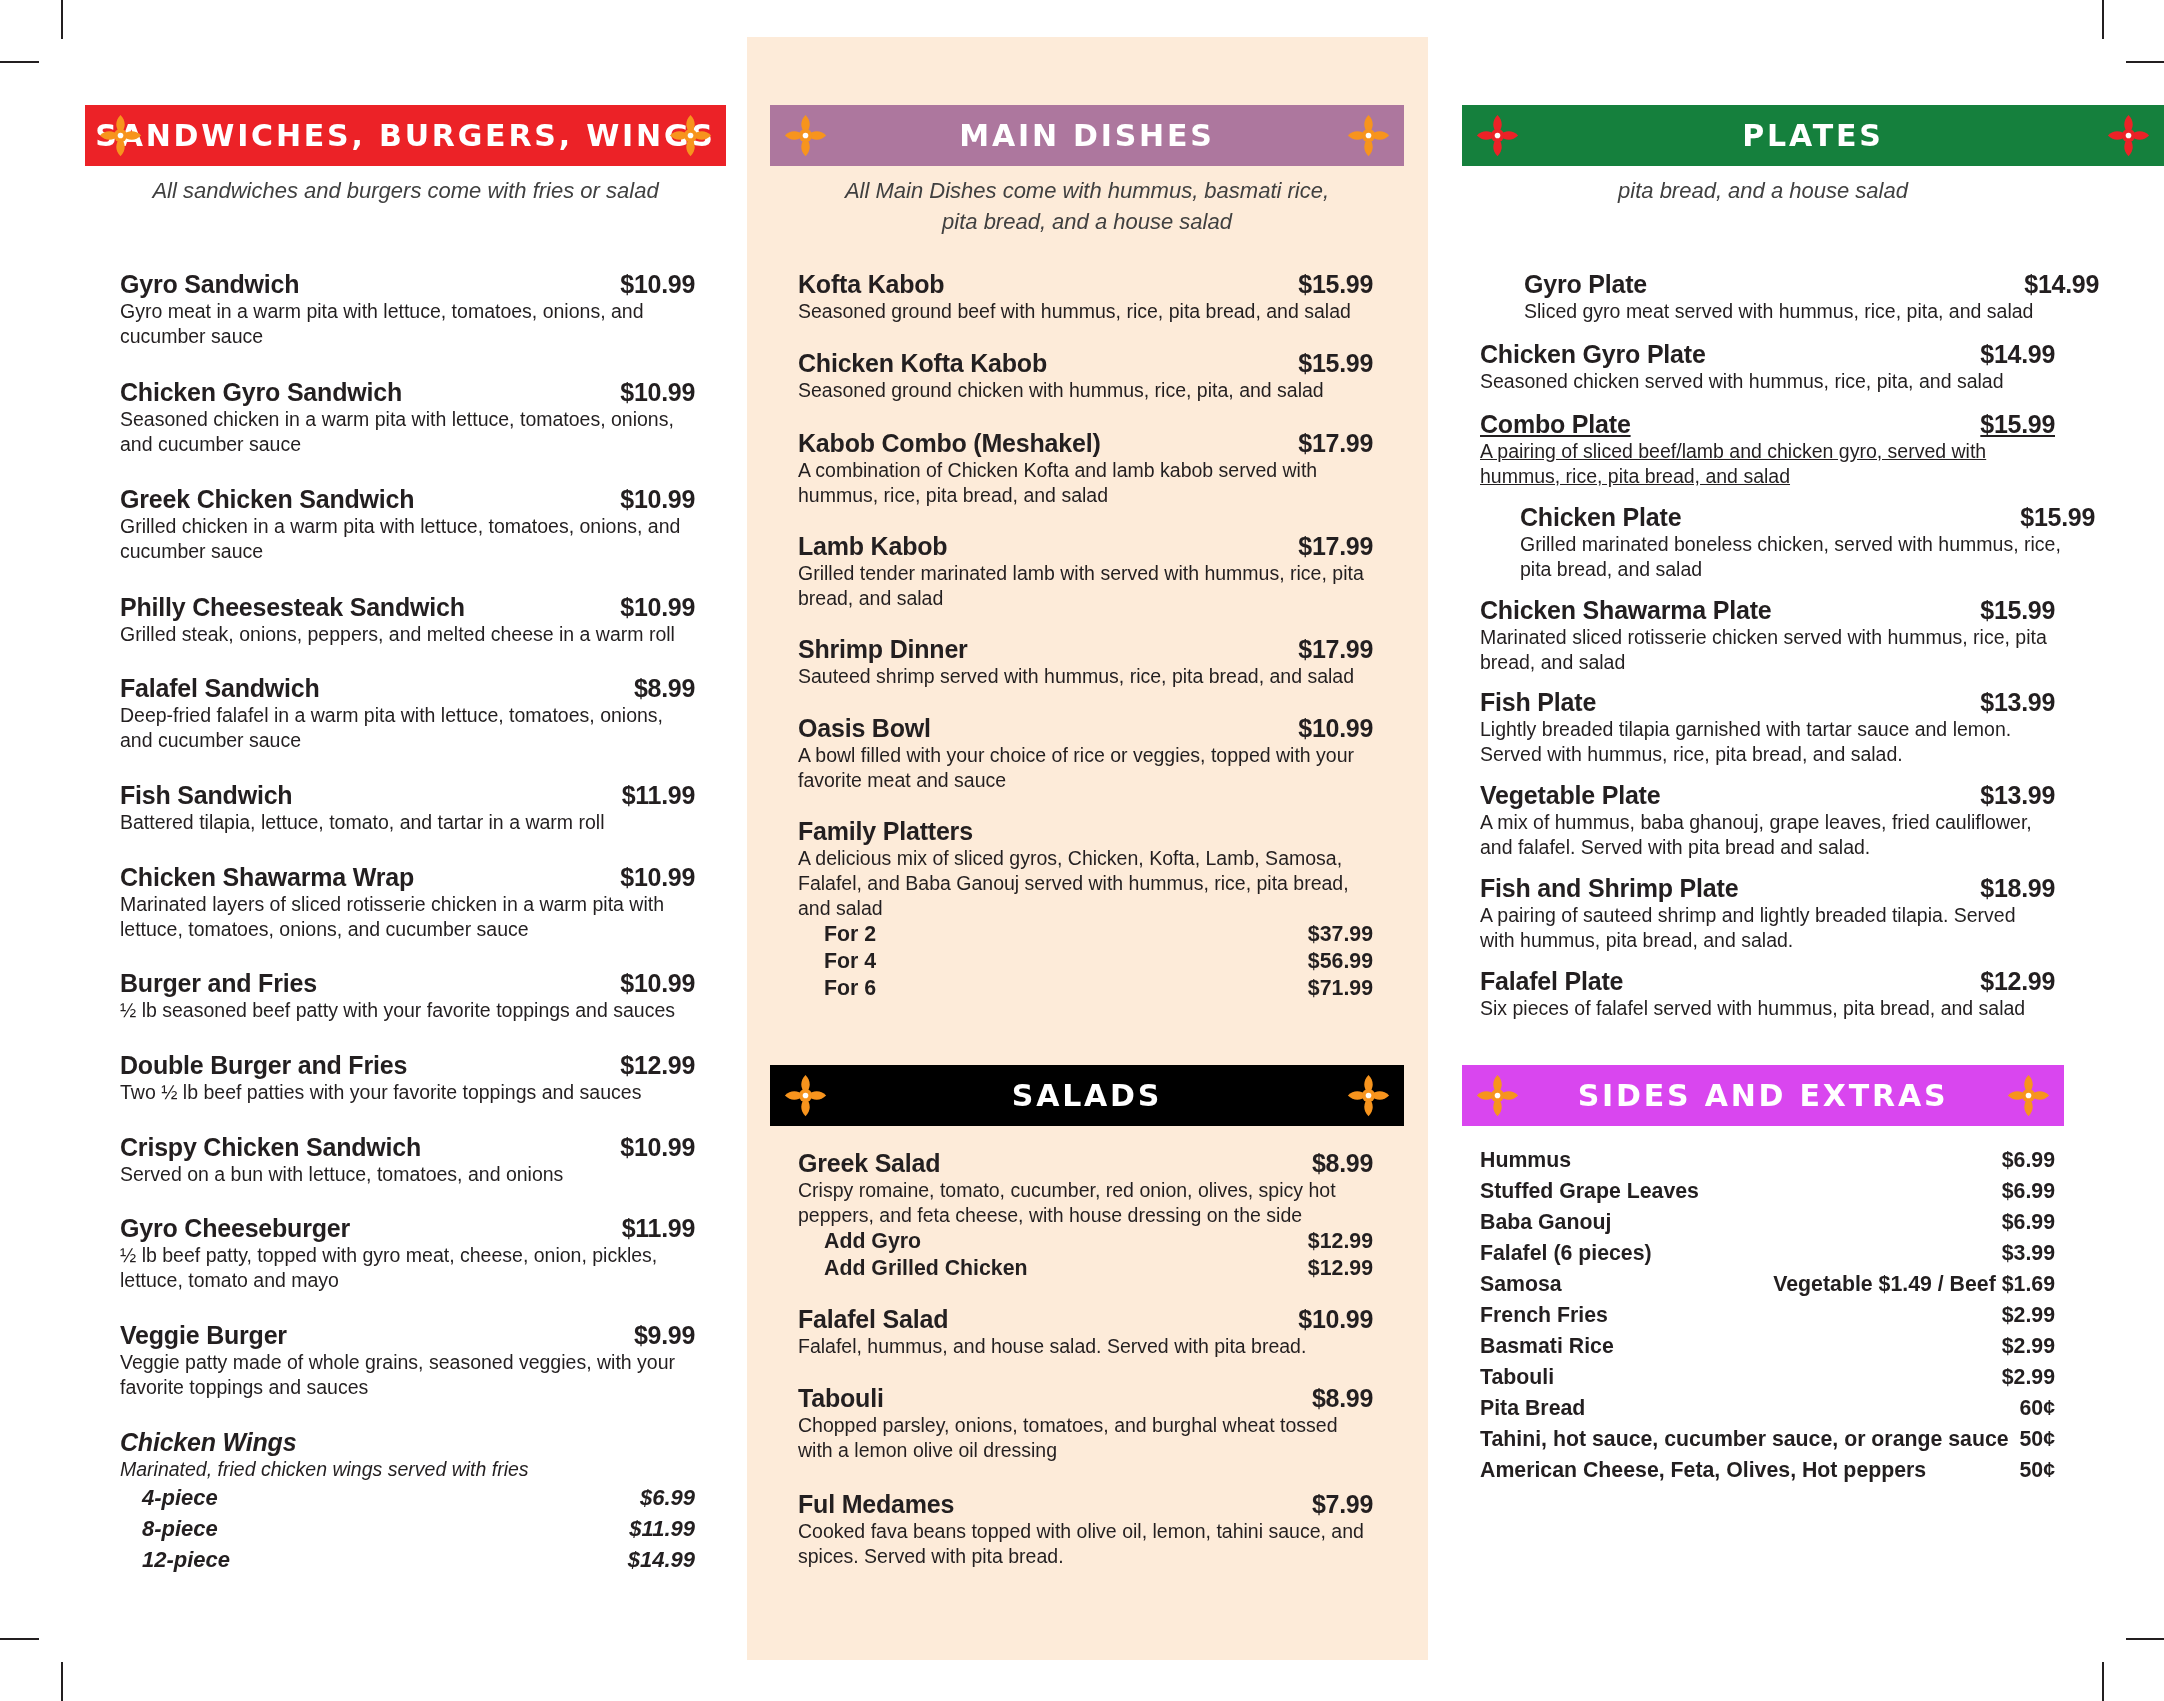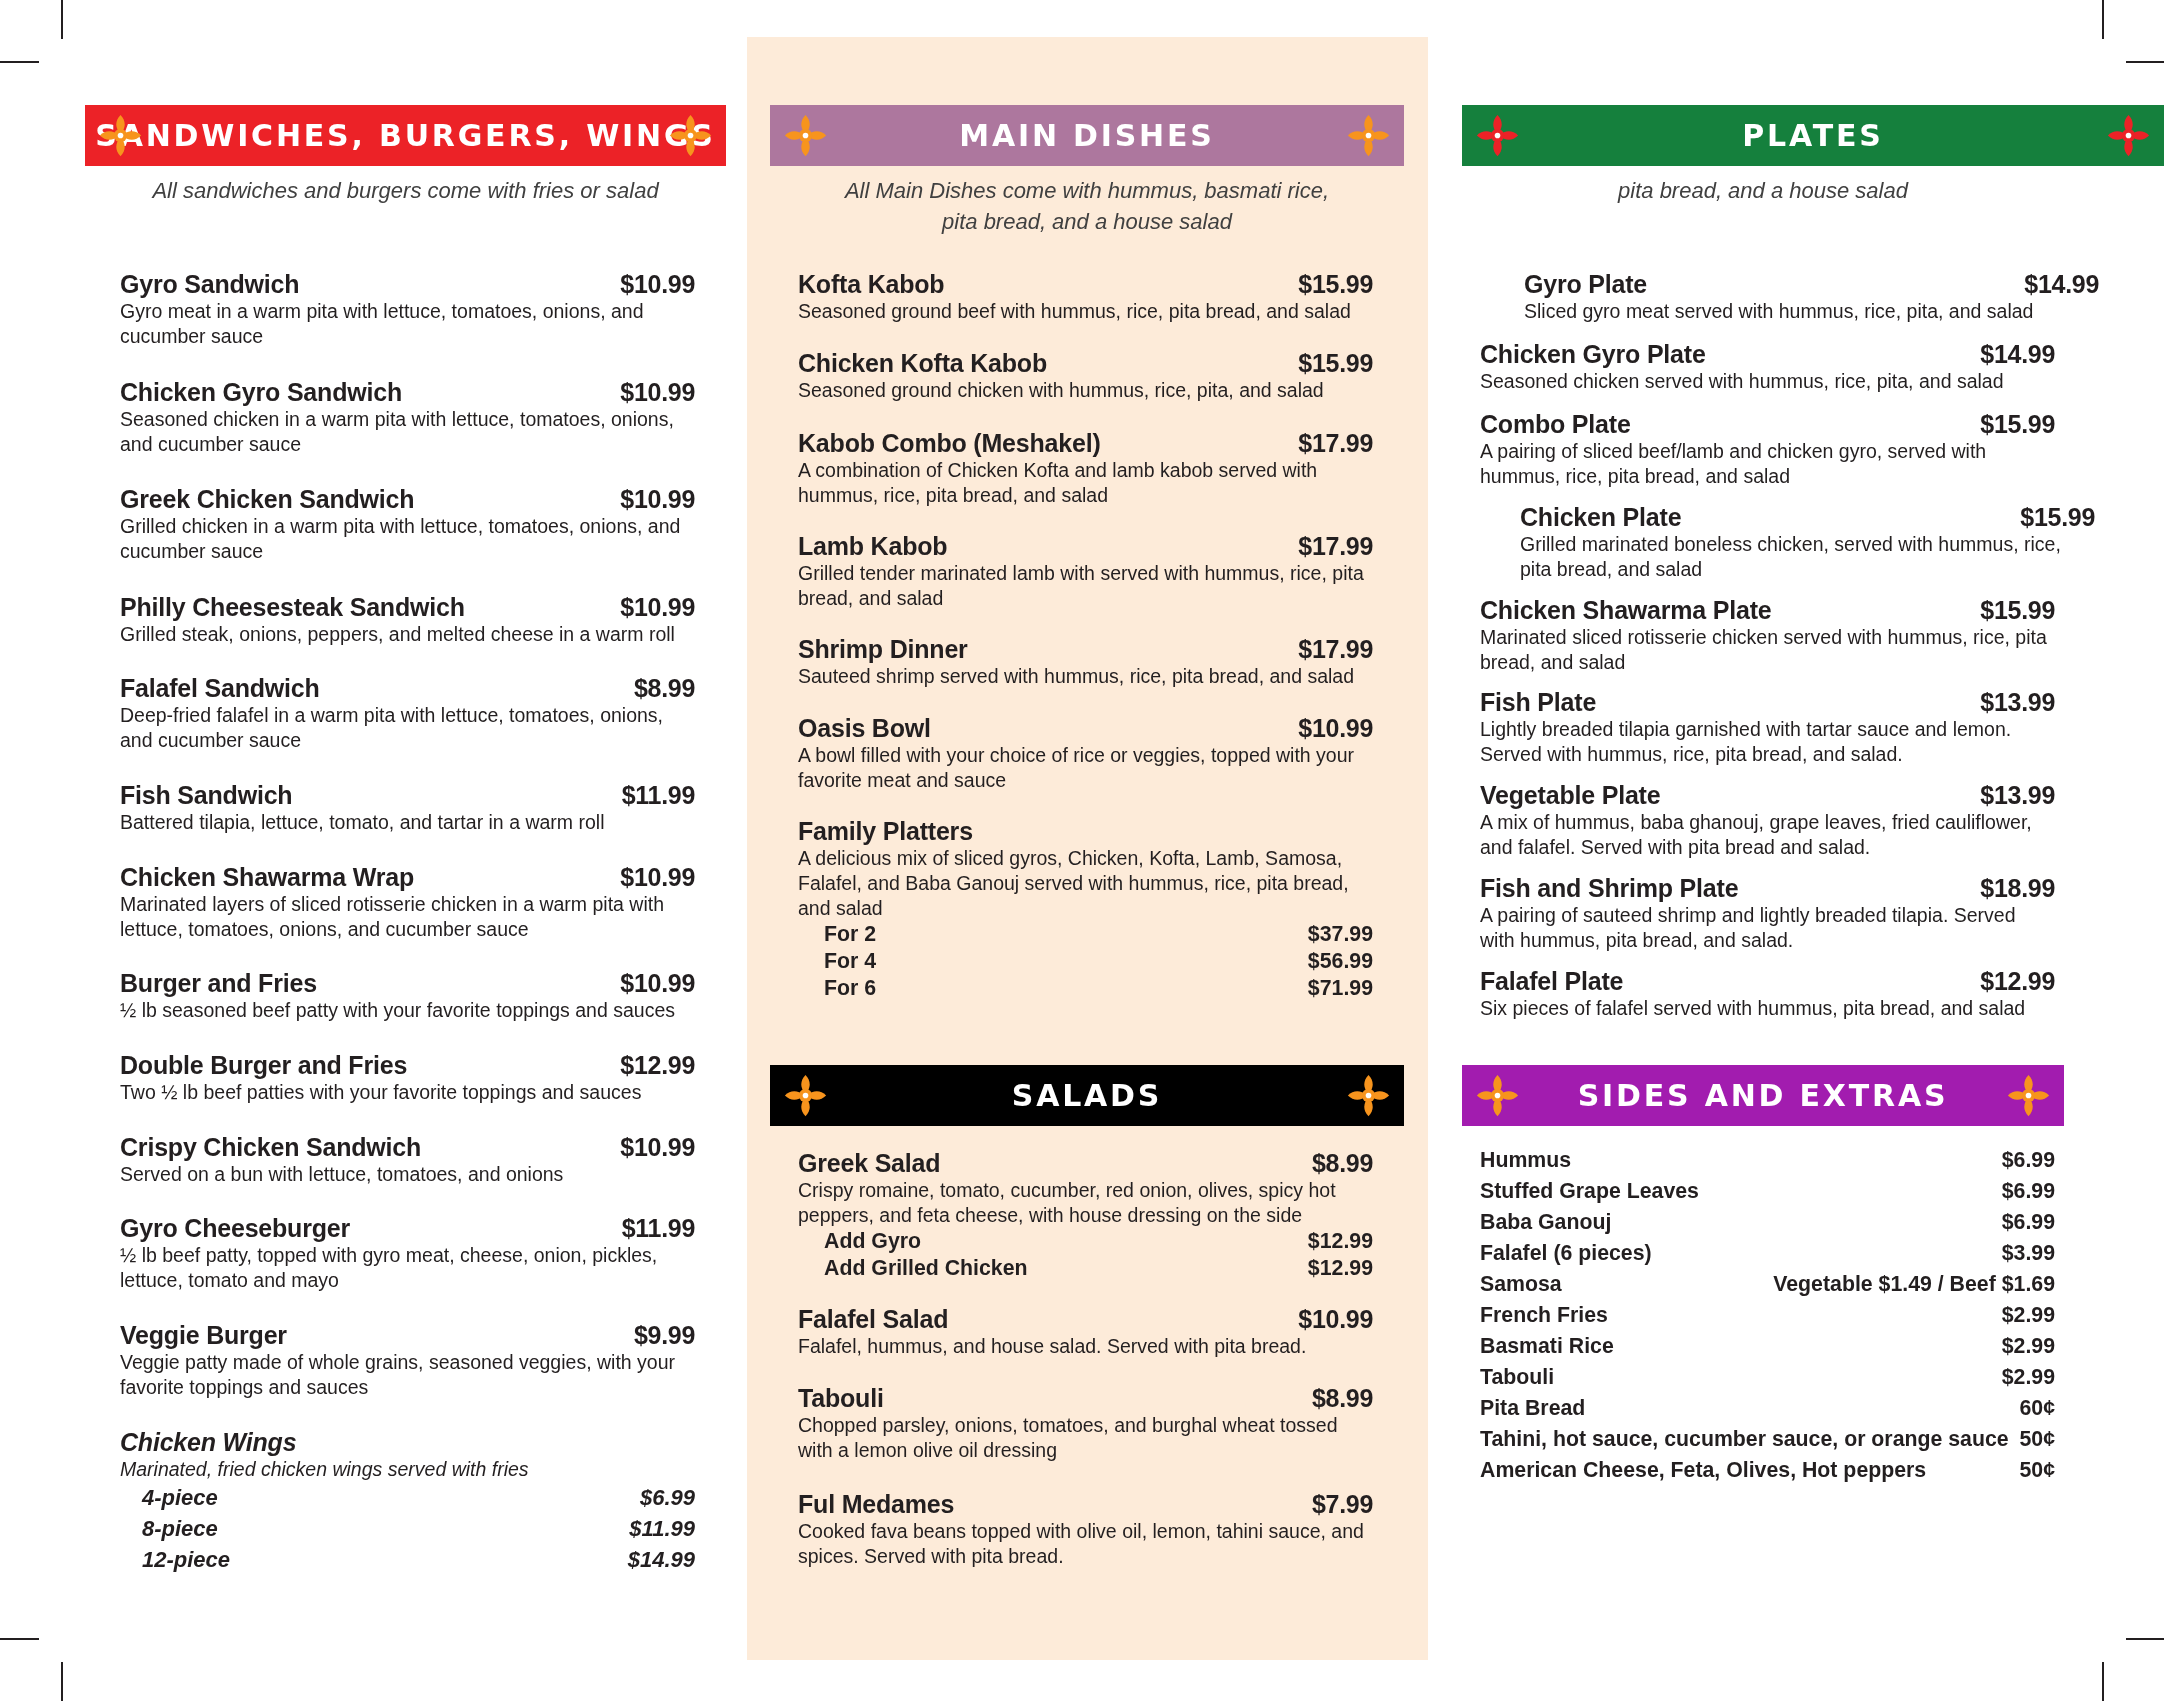--- a/index.html
+++ b/index.html
@@ -321,21 +321,21 @@
       </div>
       <div class="desc">Sliced gyro meat served with hummus, rice, pita, and salad</div>
     </div>
     <div class="item" style="top: 70px; left: 0px; width: 100%;">
       <div class="row">
         <span class="name">Chicken Gyro Plate</span>
         <span class="price">$14.99</span>
       </div>
       <div class="desc">Seasoned chicken served with hummus, rice, pita, and salad</div>
     </div>
-    <div class="item" style="top: 140px; left: 0px; width: 100%;">
+    <div class="item" style="top: 140px; left: 0px; width: 100%; text-decoration: underline;">
       <div class="row">
         <span class="name">Combo Plate</span>
         <span class="price">$15.99</span>
       </div>
       <div class="desc">A pairing of sliced beef/lamb and chicken gyro, served with hummus, rice, pita bread, and salad</div>
     </div>
     <div class="item" style="top: 233px; left: 0px; width: 100%; margin-left: 40px;">
       <div class="row">
         <span class="name">Chicken Plate</span>
         <span class="price">$15.99</span>
@@ -372,21 +372,21 @@
     </div>
     <div class="item" style="top: 697px; left: 0px; width: 100%;">
       <div class="row">
         <span class="name">Falafel Plate</span>
         <span class="price">$12.99</span>
       </div>
       <div class="desc">Six pieces of falafel served with hummus, pita bread, and salad</div>
     </div>
   </div>
 
-<div class="banner" style="left:1462px;top:1065px;width:602px;background:#a21caf;">
+<div class="banner" style="left:1462px;top:1065px;width:602px;background:#d946ef;">
   <svg class="flower l" style="fill:#f7941d" viewBox="0 0 48 48" width="45" height="45">
       <use href="#flower"></use>
     </svg>
   <span>SIDES AND EXTRAS</span>
   <svg class="flower r" style="fill:#f7941d" viewBox="0 0 48 48" width="45" height="45">
       <use href="#flower"></use>
     </svg>
 </div>
 <div id="col-sides" class="col" style="left:1480px;top:1145px;width:575px;">
     <div class="side-row">

